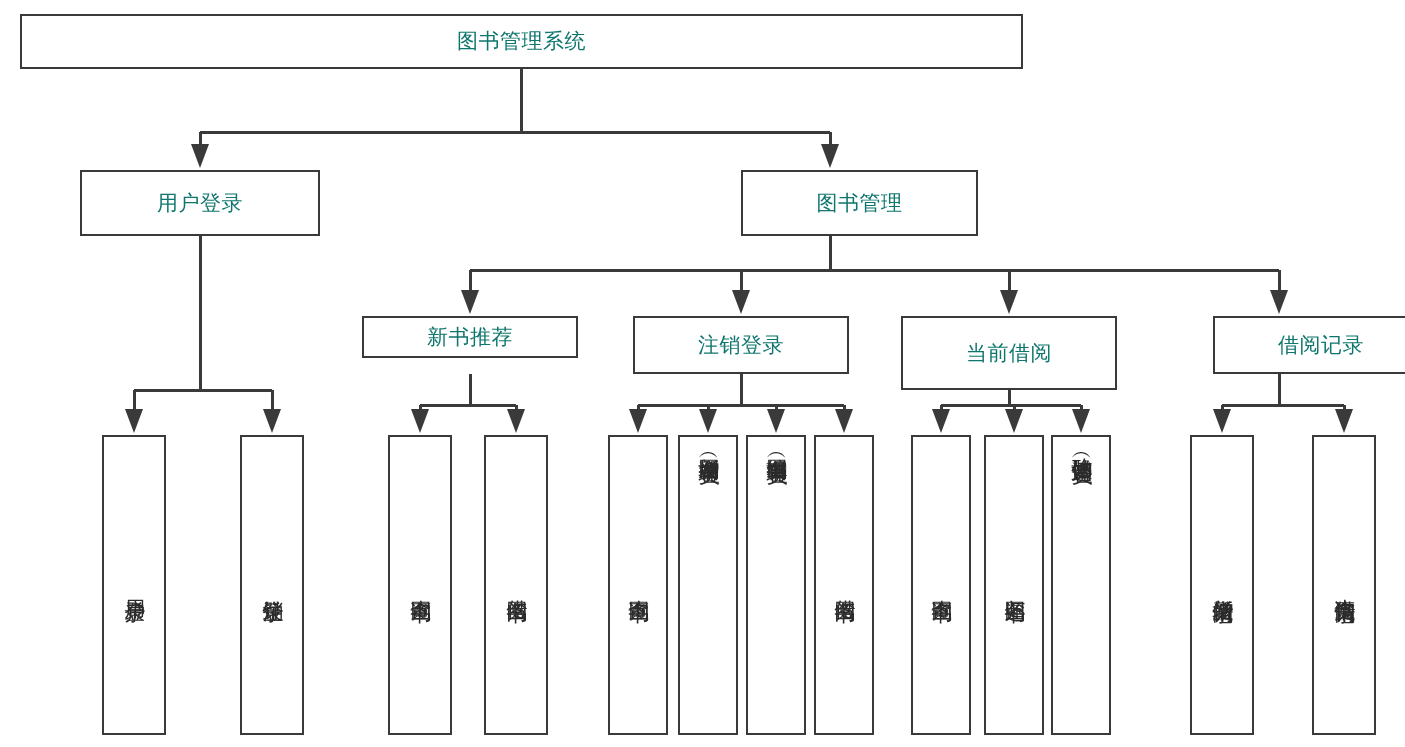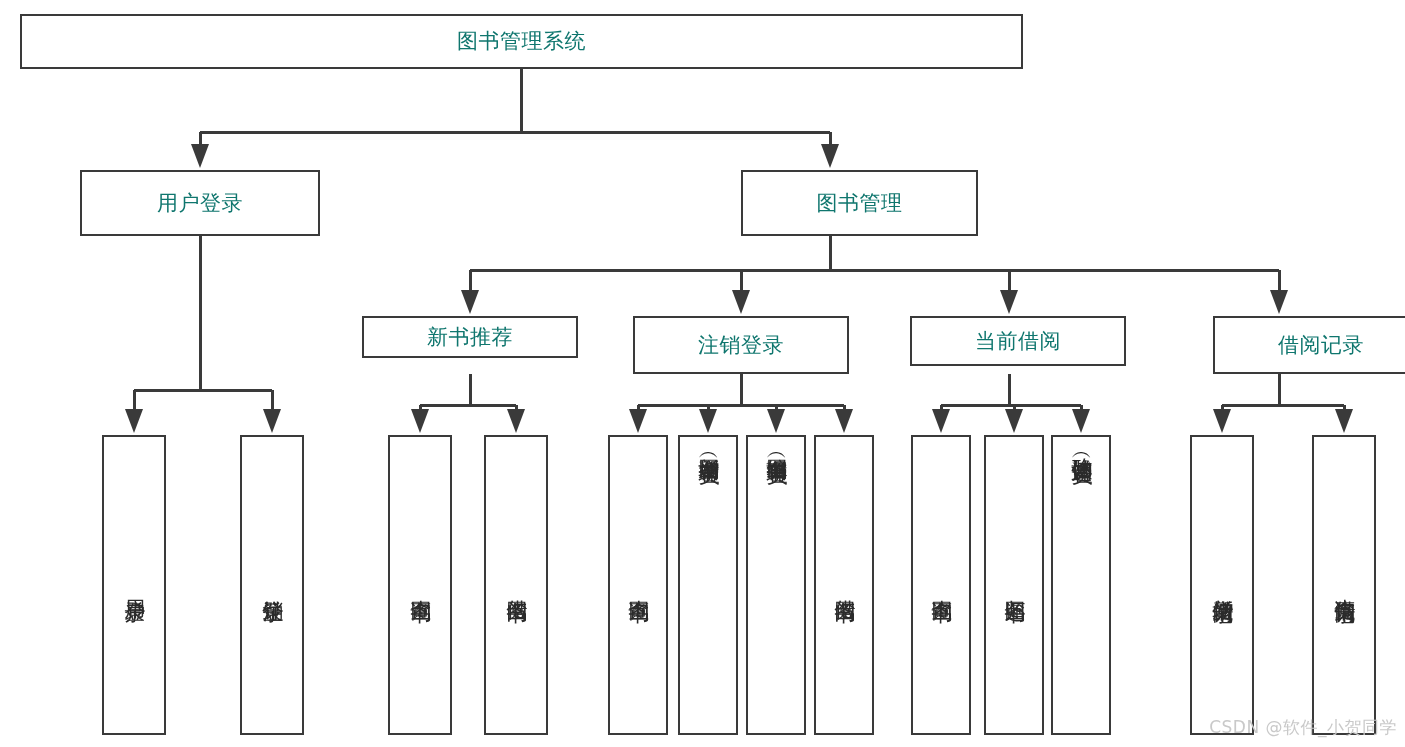--- a/index.html
+++ b/index.html
@@ -143,21 +143,21 @@
       </div>
       <div class="node-box" style="left: 712px; top: 170px; width: 237px; height: 66px; margin-left: 29px;">
         <span class="node-label-h">图书管理</span>
       </div>
       <div class="node-box" style="left: 362px; top: 316px; width: 216px; height: 42px;">
         <span class="node-label-h">新书推荐</span>
       </div>
       <div class="node-box" style="left: 633px; top: 316px; width: 216px; height: 58px;">
         <span class="node-label-h">注销登录</span>
       </div>
-      <div class="node-box" style="left: 901px; top: 316px; width: 216px; height: 50px; margin-left: 9px;">
+      <div class="node-box" style="left: 901px; top: 316px; width: 216px; height: 74px;">
         <span class="node-label-h">当前借阅</span>
       </div>
       <div class="node-box" style="left: 1171px; top: 316px; width: 216px; height: 58px; margin-left: 42px;">
         <span class="node-label-h">借阅记录</span>
       </div>
       <div class="node-box leaf" style="left: 102px; top: 435px; width: 64px; height: 300px;">
         <span class="node-label-v">用户登录</span>
       </div>
       <div class="node-box leaf" style="left: 240px; top: 435px; width: 64px; height: 300px;">
         <span class="node-label-v">注销登录</span>
@@ -190,14 +190,13 @@
         <span class="node-label-v">确认归还（管理员）</span>
       </div>
       <div class="node-box leaf" style="left: 1190px; top: 435px; width: 64px; height: 300px;">
         <span class="node-label-v">新增借阅记录</span>
       </div>
       <div class="node-box leaf" style="left: 1312px; top: 435px; width: 64px; height: 300px;">
         <span class="node-label-v">查询借阅记录</span>
       </div>
     </div>
 
-  <div class="watermark">CSDN @软件_小贺同学</div>
 </div>
 
 </body></html>

